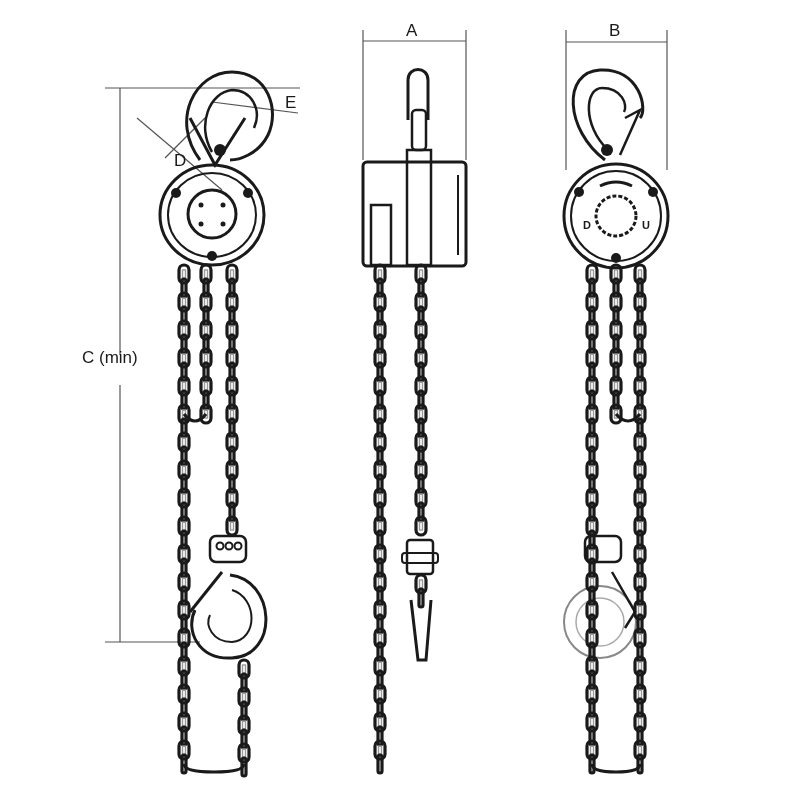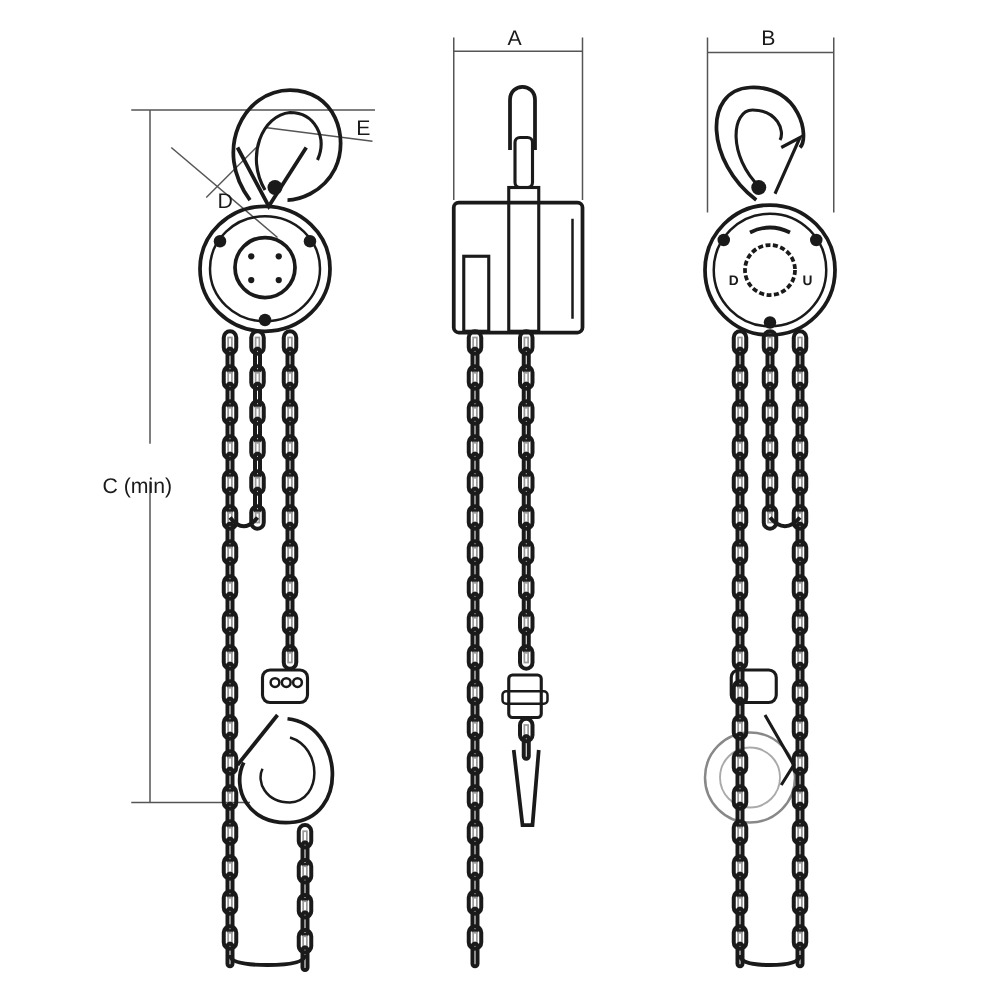--- a/index.html
+++ b/index.html
@@ -326,17 +326,17 @@
       <use href="#hlink" x="640" y="764"></use>
       <path d="M184 764 Q184 772 214 772 Q244 772 244 764" class="link"></path>
       <path d="M592 764 Q592 772 616 772 Q640 772 640 764" class="link"></path>
       <path d="M184 414 Q195 428 206 414" class="link"></path>
       <path d="M616 414 Q628 428 640 414" class="link"></path>
     </g>
 </svg>
 
 <div class="lbl" style="left:406px;top:22px;">A</div>
 <div class="lbl" style="left:609px;top:22px;">B</div>
-<div class="lbl" style="left:82px;top:380px;">C (min)</div>
+<div class="lbl" style="left:82px;top:349px;">C (min)</div>
 <div class="lbl" style="left:174px;top:152px;">D</div>
 <div class="lbl" style="left:285px;top:94px;">E</div>
 <div class="lbl" style="left:583px;top:220px;font-size:11px;font-weight:bold;">D</div>
 <div class="lbl" style="left:642px;top:220px;font-size:11px;font-weight:bold;">U</div>
 
 </body></html>

